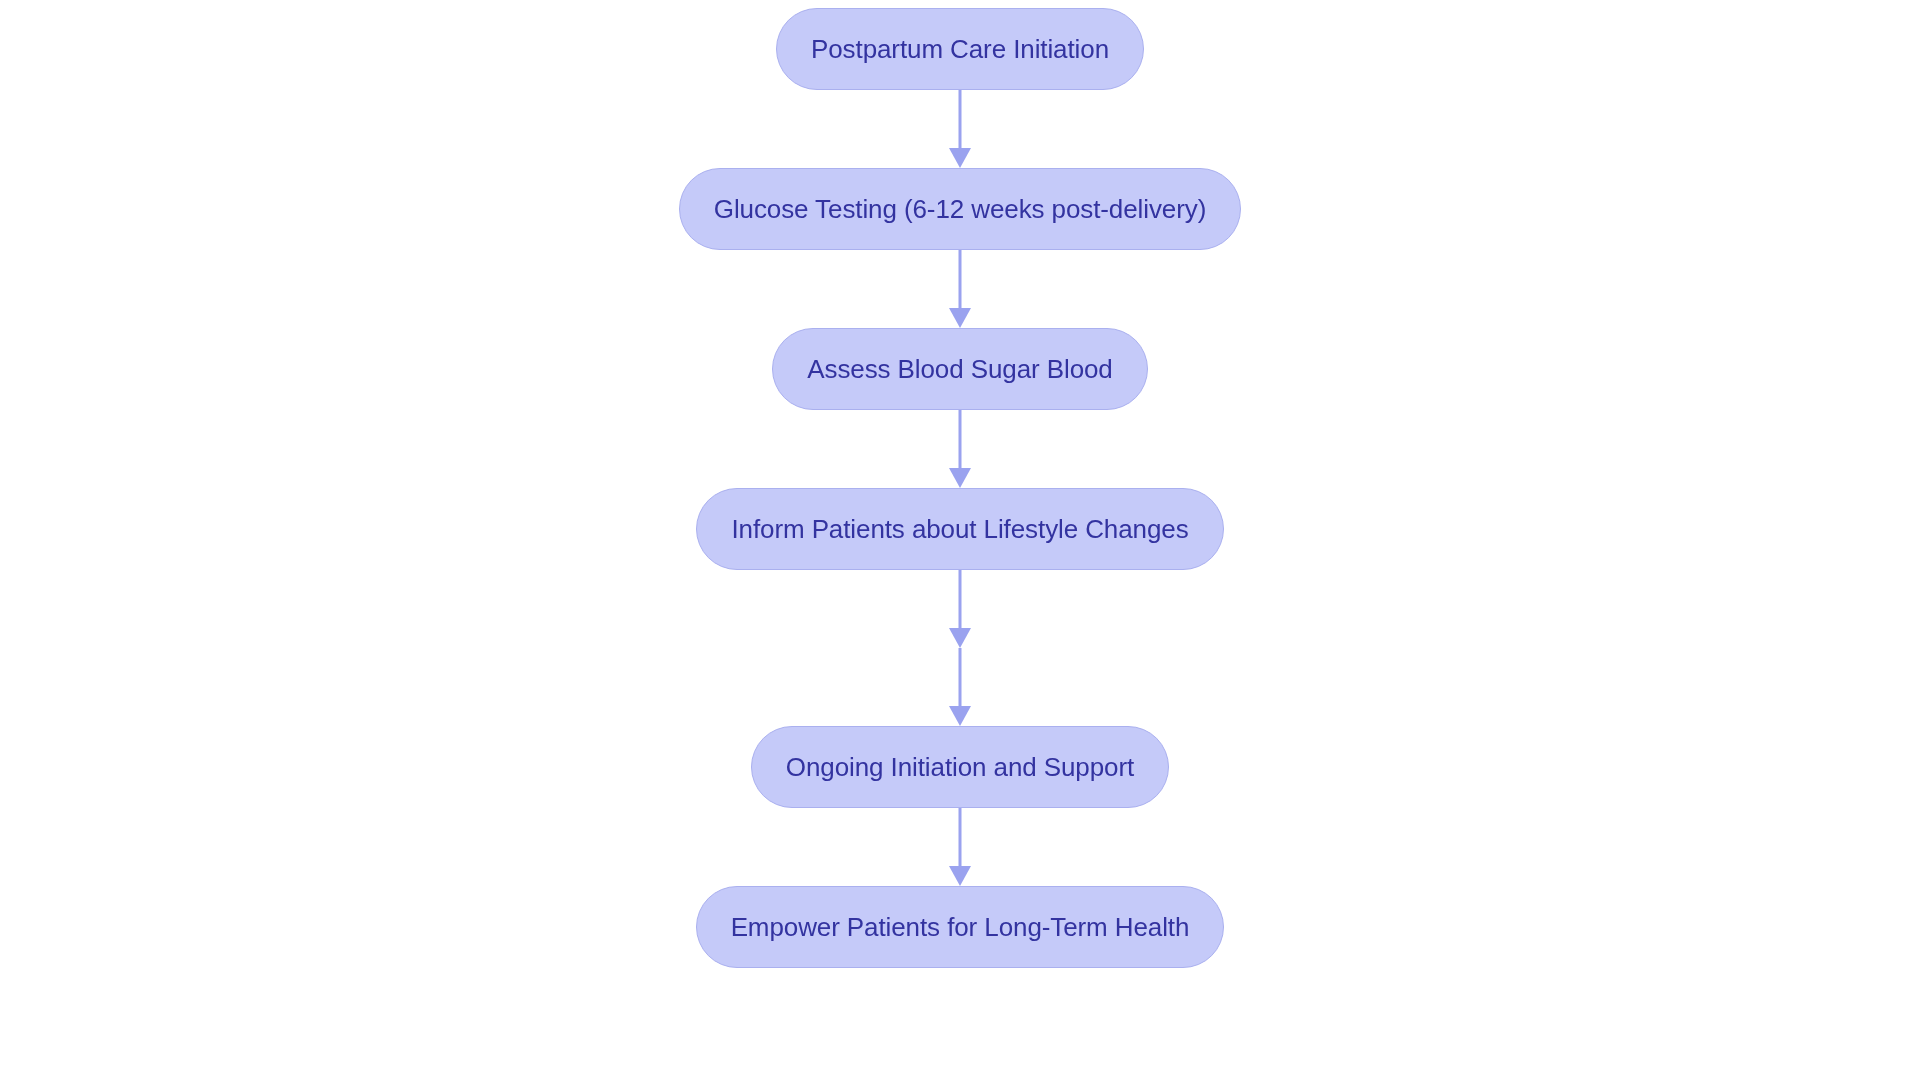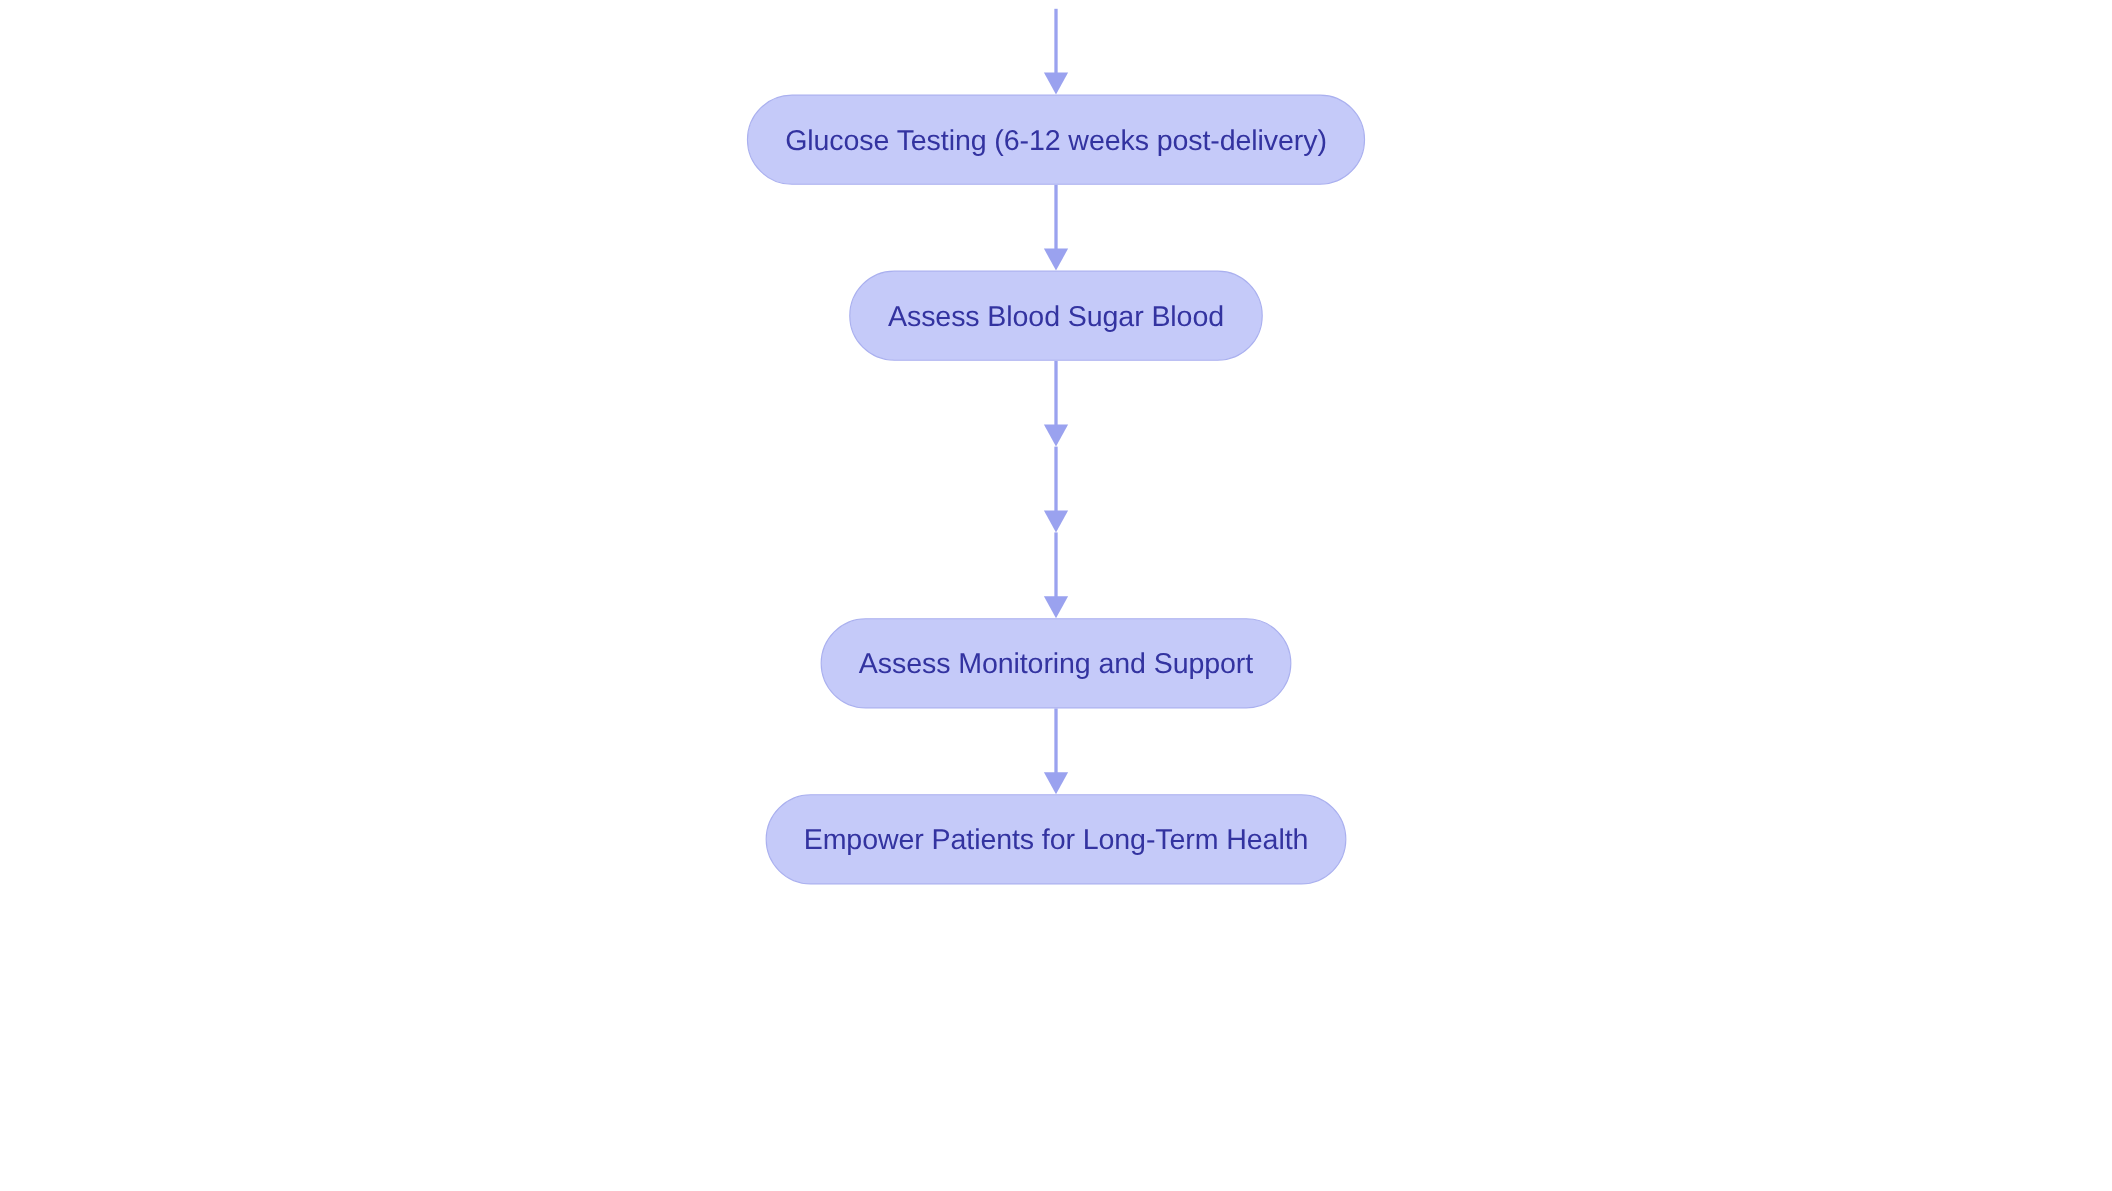--- a/index.html
+++ b/index.html
@@ -83,20 +83,23 @@
     border-right: 11px solid transparent;
     border-top: 20px solid #9aa2ef;
   }
 </style>
 </head>
 <body>
 
 <div id="flow-canvas">
   <div class="flow-column">
 
+    <div class="node">
+      <span class="node-label">Postpartum Care Initiation</span>
+    </div>
 
     <div class="connector">
       <div class="connector-line"></div>
       <div class="connector-arrow"></div>
     </div>
 
     <div class="node">
       <span class="node-label">Glucose Testing (6-12 weeks post-delivery)</span>
     </div>
 
@@ -107,34 +110,37 @@
 
     <div class="node">
       <span class="node-label">Assess Blood Sugar Blood</span>
     </div>
 
     <div class="connector">
       <div class="connector-line"></div>
       <div class="connector-arrow"></div>
     </div>
 
+    <div class="node">
+      <span class="node-label">Inform Patients about Lifestyle Changes</span>
+    </div>
 
     <div class="connector">
       <div class="connector-line"></div>
       <div class="connector-arrow"></div>
     </div>
 
 
     <div class="connector">
       <div class="connector-line"></div>
       <div class="connector-arrow"></div>
     </div>
 
     <div class="node">
-      <span class="node-label">Assess Monitoring and Support</span>
+      <span class="node-label">Ongoing Initiation and Support</span>
     </div>
 
     <div class="connector">
       <div class="connector-line"></div>
       <div class="connector-arrow"></div>
     </div>
 
     <div class="node">
       <span class="node-label">Empower Patients for Long-Term Health</span>
     </div>

